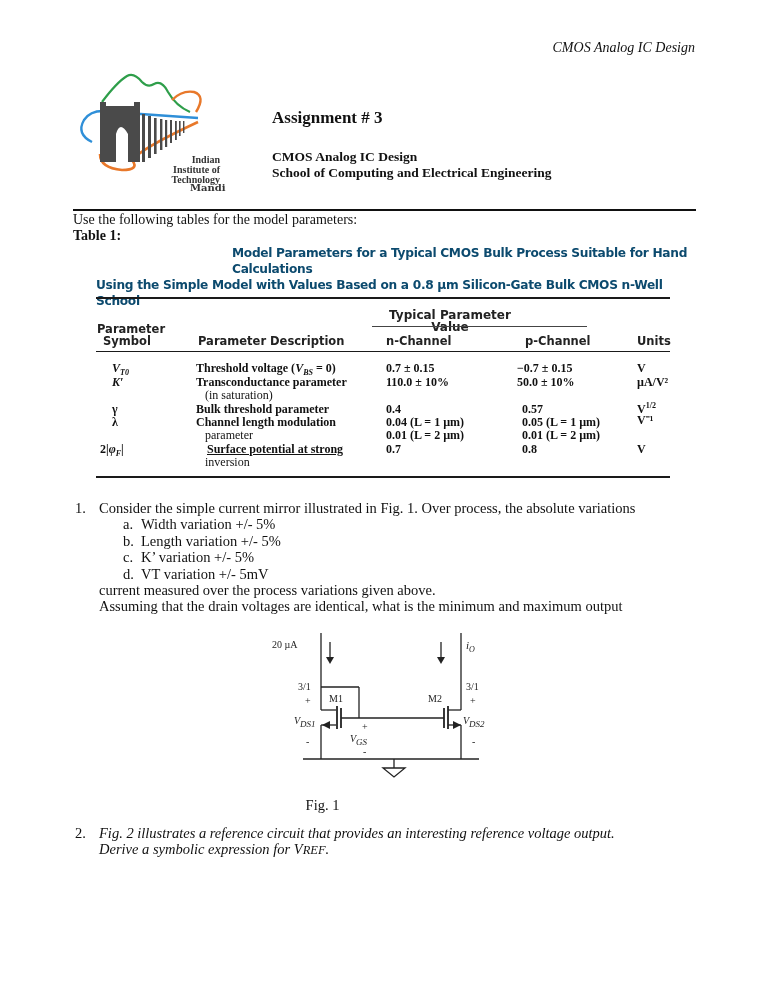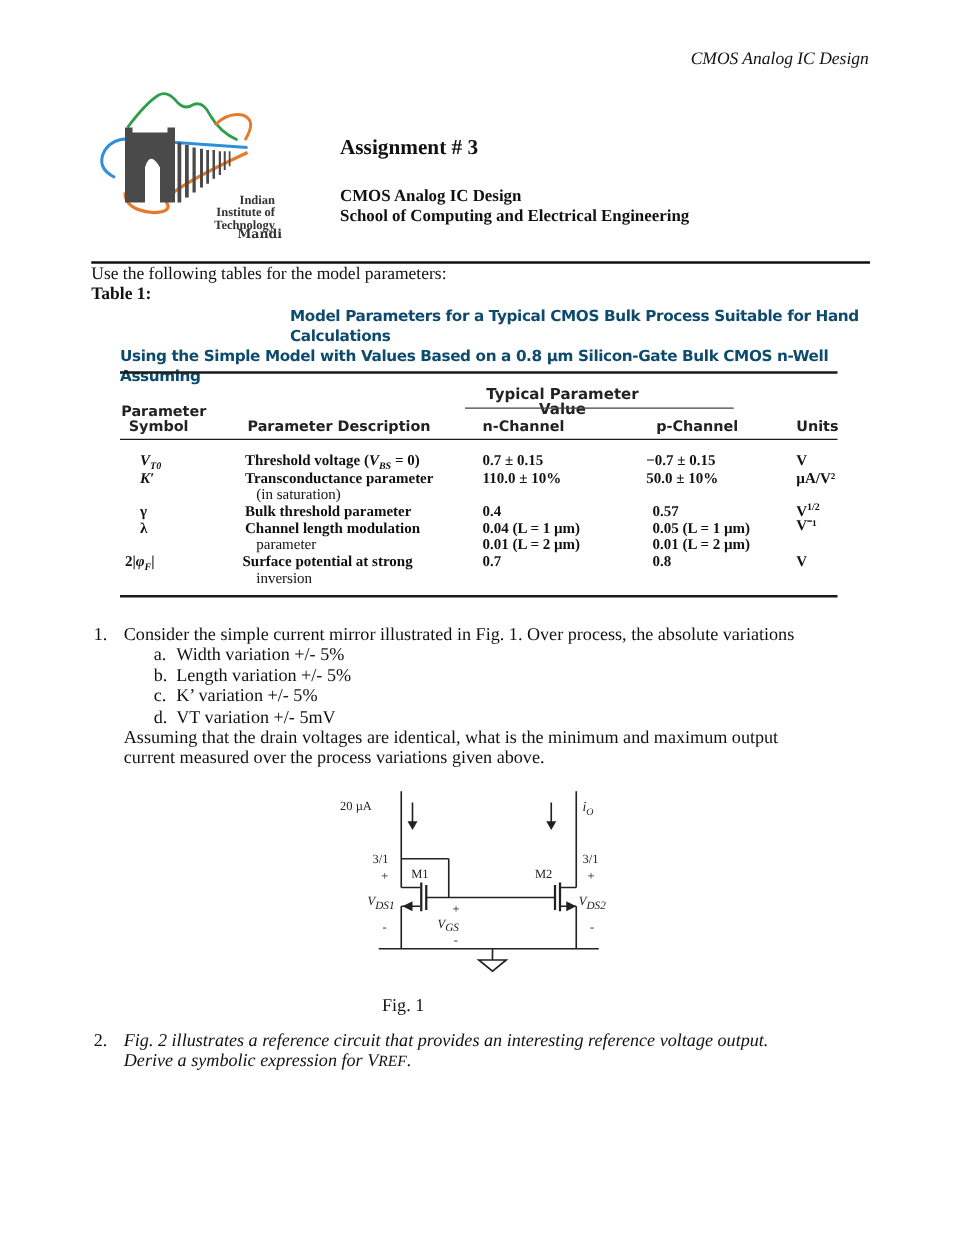--- a/index.html
+++ b/index.html
@@ -76,21 +76,21 @@
 <div class="abs rule"></div>
 
 <div class="abs intro">
   <div>Use the following tables for the model parameters:</div>
   <div><b>Table 1:</b></div>
 </div>
 
 <div class="abs tbl-title">
   <span class="l1">Model Parameters for a Typical CMOS Bulk Process Suitable for Hand Calculations</span>
   <span style="display:block">Using the Simple Model with Values Based on a 0.8 µm Silicon-Gate Bulk CMOS n-Well</span>
-  <span style="display:block">Assuming</span>
+  <span style="display:block">School</span>
 </div>
 
 <div>
   <div class="tline" style="top:297px;"></div>
 
   <div class="hcell" style="left:380px; top:309px; width:140px; text-align:center; font-size:12px;">Typical Parameter Value</div>
   <div class="abs" style="left:372px; top:326px; width:215px; border-top:1px solid #444;"></div>
 
   <div class="hcell" style="left:97px; top:323px;">Parameter</div>
   <div class="hcell" style="left:103px; top:335px;">Symbol</div>
@@ -123,38 +123,38 @@
   <div class="cell" style="left:112px; top:416px;">λ</div>
   <div class="cell" style="left:196px; top:416px;">Channel length modulation</div>
   <div class="cell" style="left:205px; top:429px; font-weight:normal;">parameter</div>
   <div class="cell" style="left:386px; top:416px;">0.04 (L = 1 µm)</div>
   <div class="cell" style="left:386px; top:429px;">0.01 (L = 2 µm)</div>
   <div class="cell" style="left:522px; top:416px;">0.05 (L = 1 µm)</div>
   <div class="cell" style="left:522px; top:429px;">0.01 (L = 2 µm)</div>
   <div class="cell" style="left:637px; top:414px;">V⁻¹</div>
 
   <div class="cell" style="left:100px; top:443px;">2|<i>φ</i><sub style="font-size:8px;"><i>F</i></sub>|</div>
-  <div class="cell" style="left:194px; top:443px;">Surface potential at strong</div>
+  <div class="cell" style="left:207px; top:443px;text-decoration:underline;">Surface potential at strong</div>
   <div class="cell" style="left:205px; top:456px; font-weight:normal;">inversion</div>
   <div class="cell" style="left:386px; top:443px;">0.7</div>
   <div class="cell" style="left:522px; top:443px;">0.8</div>
   <div class="cell" style="left:637px; top:443px;">V</div>
 
   <div class="tline" style="top:476px;"></div>
 </div>
 
 <div class="q" style="top:500px;">
   <span class="num">1.</span>
   <div class="body">Consider the simple current mirror illustrated in Fig. 1. Over process, the absolute variations</div>
   <div class="sub-item"><span class="lab">a.</span><span>Width variation +/- 5%</span></div>
   <div class="sub-item"><span class="lab">b.</span><span>Length variation +/- 5%</span></div>
   <div class="sub-item"><span class="lab">c.</span><span>K’ variation +/- 5%</span></div>
   <div class="sub-item"><span class="lab">d.</span><span>VT variation +/- 5mV</span></div>
+  <div class="body">current measured over the process variations given above.</div>
   <div class="body">Assuming that the drain voltages are identical, what is the minimum and maximum output</div>
-  <div class="body">current measured over the process variations given above.</div>
 </div>
 
 <div class="abs" style="left:260px; top:630px; width:260px; height:155px;">
   <svg width="260" height="155" viewBox="260 630 260 155">
     <g stroke="#222" stroke-width="1.3" fill="none">
 
       <line x1="321" y1="633" x2="321" y2="710"></line>
       <line x1="321" y1="710" x2="336" y2="710"></line>
 
       <line x1="321" y1="687" x2="359" y2="687"></line>

